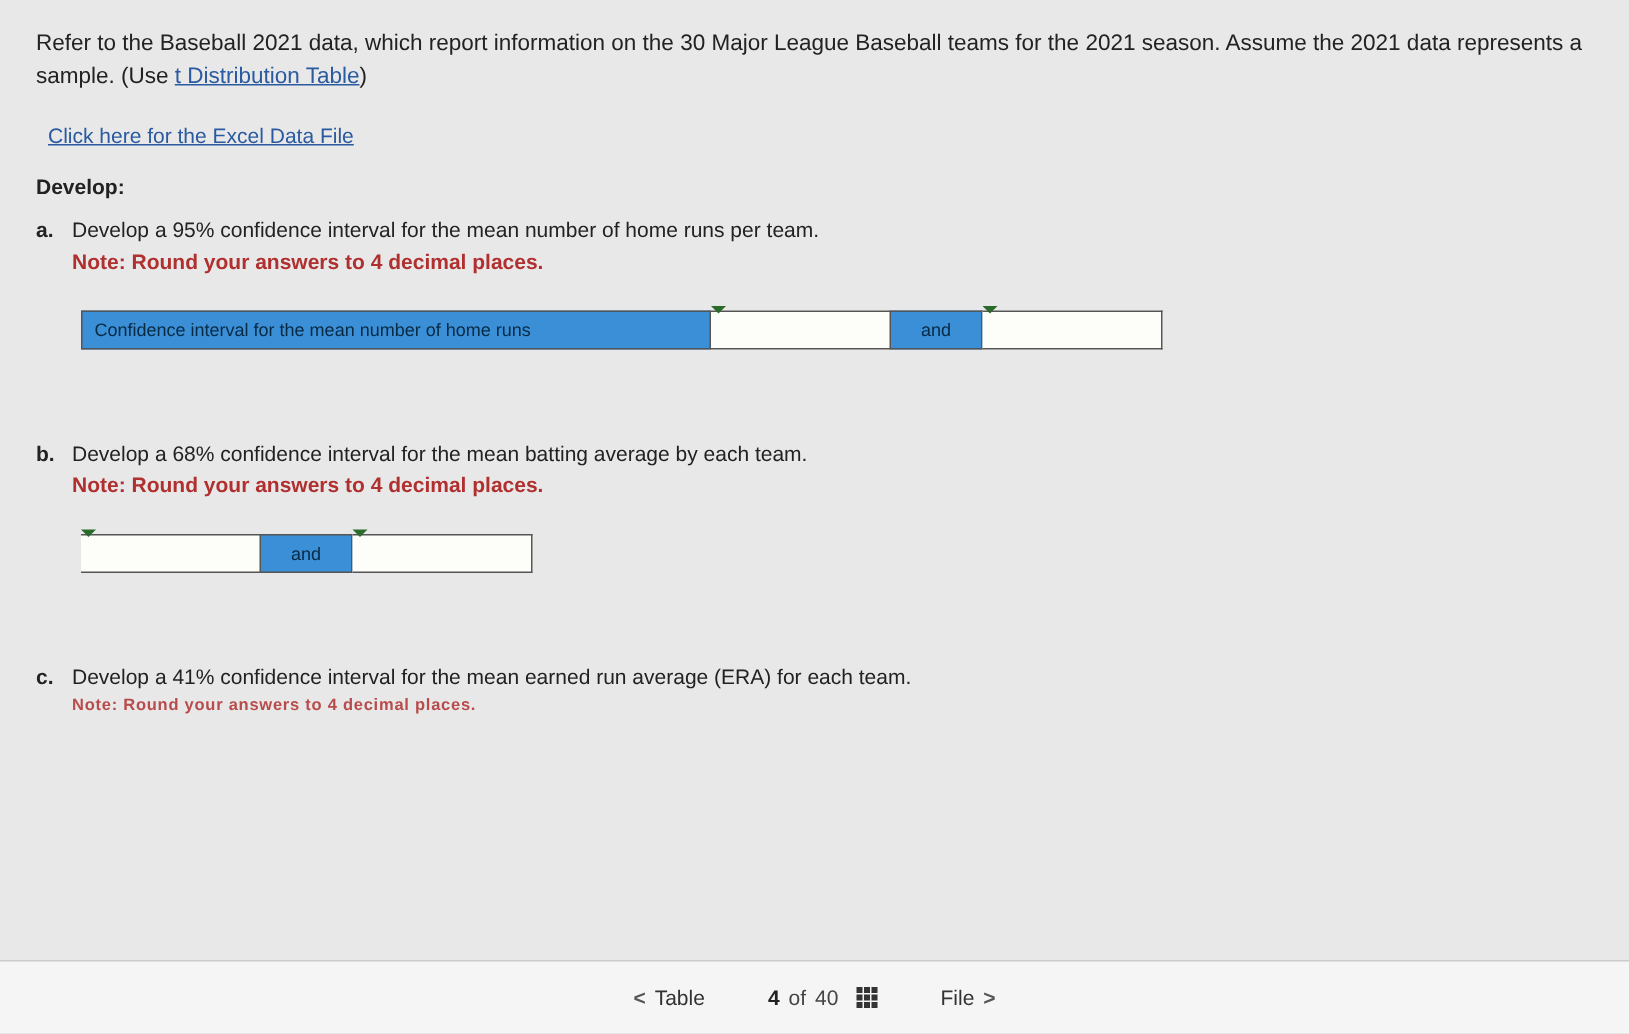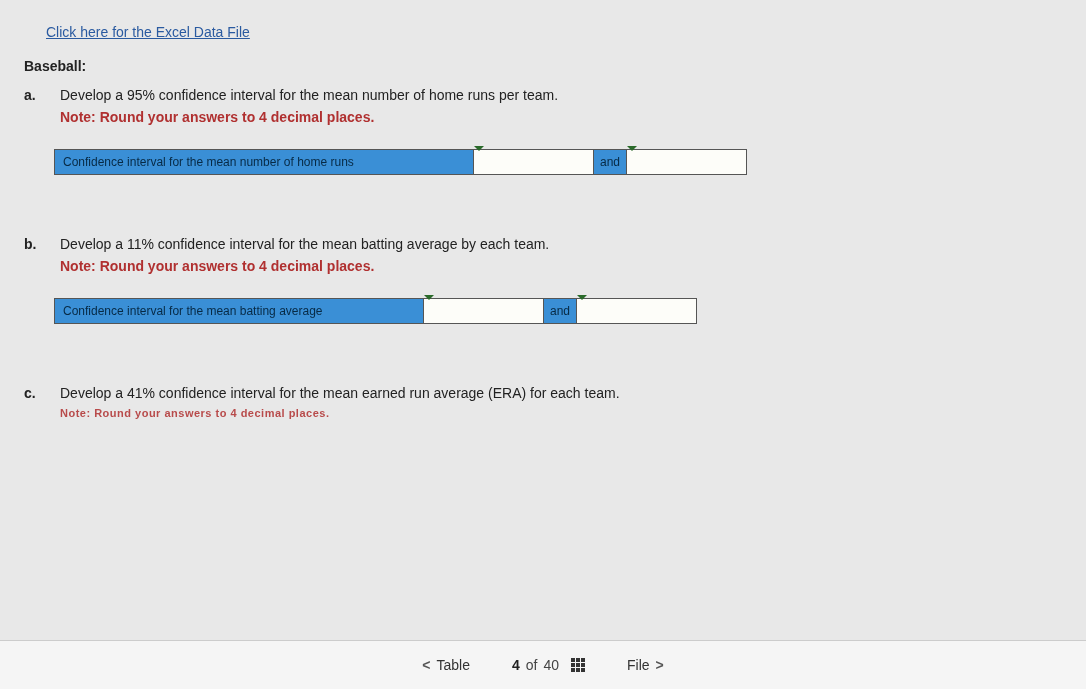--- a/index.html
+++ b/index.html
@@ -24,39 +24,39 @@
     line-height: 1.45;
     margin-bottom: 14px;
   }
   .link {
     color: #2a5aa0;
     text-decoration: underline;
     cursor: pointer;
   }
   .excel-link {
     display: inline-block;
-    margin: 6px 0 18px 22px;
+    margin: 6px 0 18px 8px;
     font-size: 14px;
   }
   .required {
     font-weight: bold;
     font-size: 14px;
     margin-bottom: 12px;
   }
   .question {
     margin-bottom: 60px;
   }
   .q-line {
     display: flex;
     gap: 6px;
     font-size: 14px;
     line-height: 1.4;
   }
   .q-letter { font-weight: bold; min-width: 18px; }
-  .q-body { flex: 1; margin-left: 12px; }
+  .q-body { flex: 1; }
   .note {
     color: #b03030;
     font-weight: bold;
     font-size: 14px;
     margin-top: 2px;
   }
   .ci-row {
     display: flex;
     align-items: stretch;
     margin: 22px 0 0 30px;
@@ -92,21 +92,21 @@
     border-right: 5px solid transparent;
     border-top: 5px solid #2a6a2a;
   }
   .ci-and {
     background: #3a8fd6;
     color: #072a45;
     border: 1px solid #555;
     border-left: none;
     display: flex;
     align-items: center;
-    padding: 0 6px;
+    padding: 0 20px;
     font-size: 12px;
   }
   .cutoff-note {
     color: #b03030;
     font-weight: bold;
     font-size: 11px;
     margin-top: 2px;
     letter-spacing: 0.5px;
     opacity: 0.85;
   }
@@ -144,24 +144,27 @@
     margin-left: 6px;
     cursor: pointer;
   }
   .grid-icon span { background: #333; width: 4px; height: 4px; }
 </style>
 </head>
 <body>
 
 <div class="page">
 
+  <div class="intro">
+    <span>Refer to the Baseball 2021 data, which report information on the 30 Major League Baseball teams for the 2021 season. Assume the 2021 data represents a sample. (Use </span><span class="link">t Distribution Table</span><span>)</span>
+  </div>
 
   <div class="excel-link link">Click here for the Excel Data File</div>
 
-  <div class="required">Baseball:</div>
+  <div class="required">Develop:</div>
 
   
   <div class="question">
     <div class="q-line">
       <div class="q-letter">a.</div>
       <div class="q-body">
         <div>Develop a 95% confidence interval for the mean number of home runs per team.</div>
         <div class="note">Note: Round your answers to 4 decimal places.</div>
       </div>
     </div>
@@ -171,26 +174,25 @@
       <div class="ci-and">and</div>
       <div class="ci-input"></div>
     </div>
   </div>
 
   
   <div class="question">
     <div class="q-line">
       <div class="q-letter">b.</div>
       <div class="q-body">
-        <div>Develop a 11% confidence interval for the mean batting average by each team.</div>
+        <div>Develop a 68% confidence interval for the mean batting average by each team.</div>
         <div class="note">Note: Round your answers to 4 decimal places.</div>
       </div>
     </div>
     <div class="ci-row">
-      <div class="ci-label w2">Confidence interval for the mean batting average</div>
       <div class="ci-input"></div>
       <div class="ci-and">and</div>
       <div class="ci-input"></div>
     </div>
   </div>
 
   
   <div class="question" style="margin-bottom:0">
     <div class="q-line">
       <div class="q-letter">c.</div>

